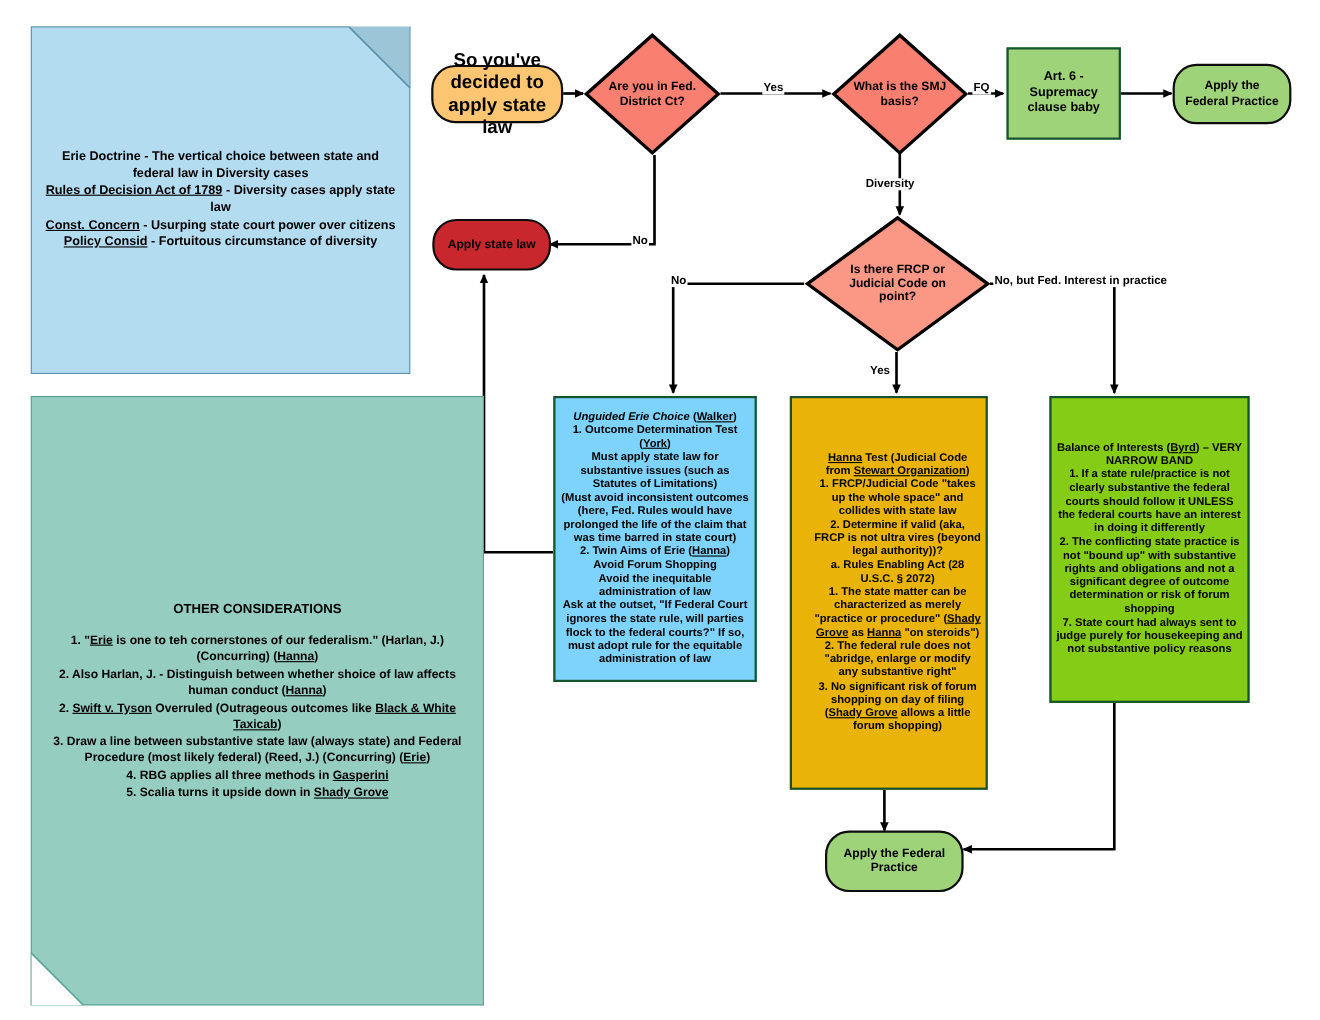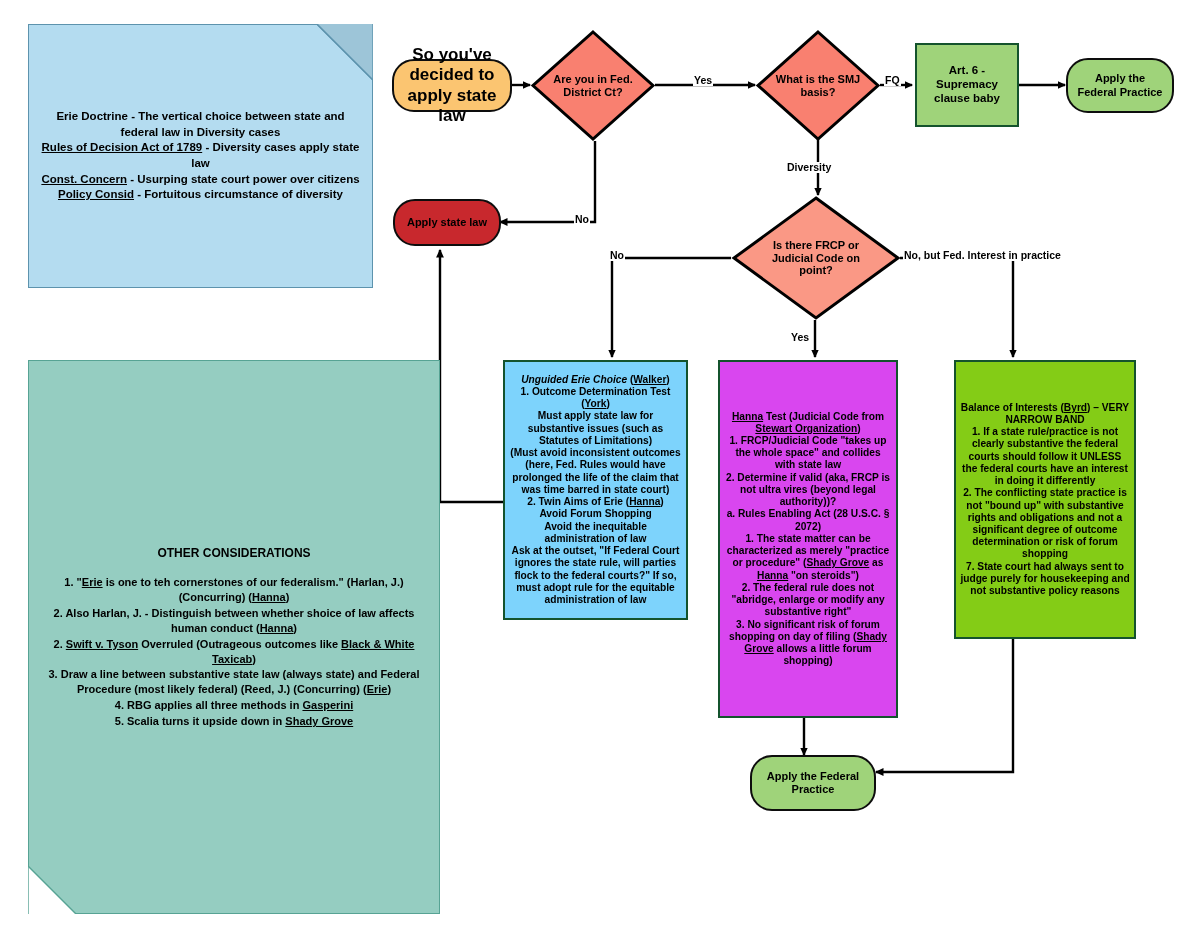--- a/index.html
+++ b/index.html
@@ -36,21 +36,21 @@
     display:flex;
     align-items:center;
     justify-content:center;
     text-align:center;
     color:#000;
     font-weight:bold;
   }
   .box .txt{width:100%;padding:0 5px;line-height:1.2;}
   .box-green{background:#9fd37a;}
   .box-purple{background:#7dd3fc;}
-  .box-gray{background:#d946ef;}
+  .box-gray{background:#eab308;padding-left:16px;}
   .box-yellow{background:#84cc16;margin-left:32px;}
   
   .term{
     position:absolute;
     box-sizing:border-box;
     border:2.5px solid #0d0d0d;
     border-radius:22px;
     display:flex;align-items:center;justify-content:center;text-align:center;
     font-weight:bold;color:#000;line-height:1.2;
   }
@@ -122,21 +122,21 @@
   </svg>
 
   <div class="elabel" style="left:693px;top:75px;">Yes</div>
   <div class="elabel" style="left:574px;top:214px;">No</div>
   <div class="elabel" style="left:884px;top:75px;">FQ</div>
   <div class="elabel" style="left:786px;top:162px;">Diversity</div>
   <div class="elabel" style="left:609px;top:250px;">No</div>
   <div class="elabel" style="left:790px;top:332px;">Yes</div>
   <div class="elabel" style="left:903px;top:250px;">No, but Fed. Interest in practice</div>
 
-  <div class="note note-blue" style="left:28px;top:24px;width:345px;height:264px;">
+  <div class="note note-blue" style="left:28px;top:24px;width:345px;height:316px;">
     <svg class="dogear" width="56" height="56" viewBox="0 0 56 56" style="right:-1px;top:-1px;">
       <polygon points="0,0 56,0 56,56" fill="#ffffff" stroke="none"></polygon>
       <polygon points="0,0 56,56 0,56" fill="#b4dcf0" stroke="none"></polygon>
       <polygon points="0,0 56,0 56,56 0,0" fill="#ffffff"></polygon>
       <path d="M0,0 L56,56" stroke="#5d93ad" stroke-width="1.6" fill="none"></path>
       <path d="M56,0 L56,56" stroke="none"></path>
       <polygon points="0,0 56,0 56,56" fill="#ffffff"></polygon>
       <polygon points="0,0 56,56 56,0" fill="#ffffff"></polygon>
       <path d="M0,0 L56,56 L56,0 Z" fill="#9dc5d8" stroke="none"></path>
       <path d="M0,0 L56,56" stroke="#5d93ad" stroke-width="1.4"></path>

